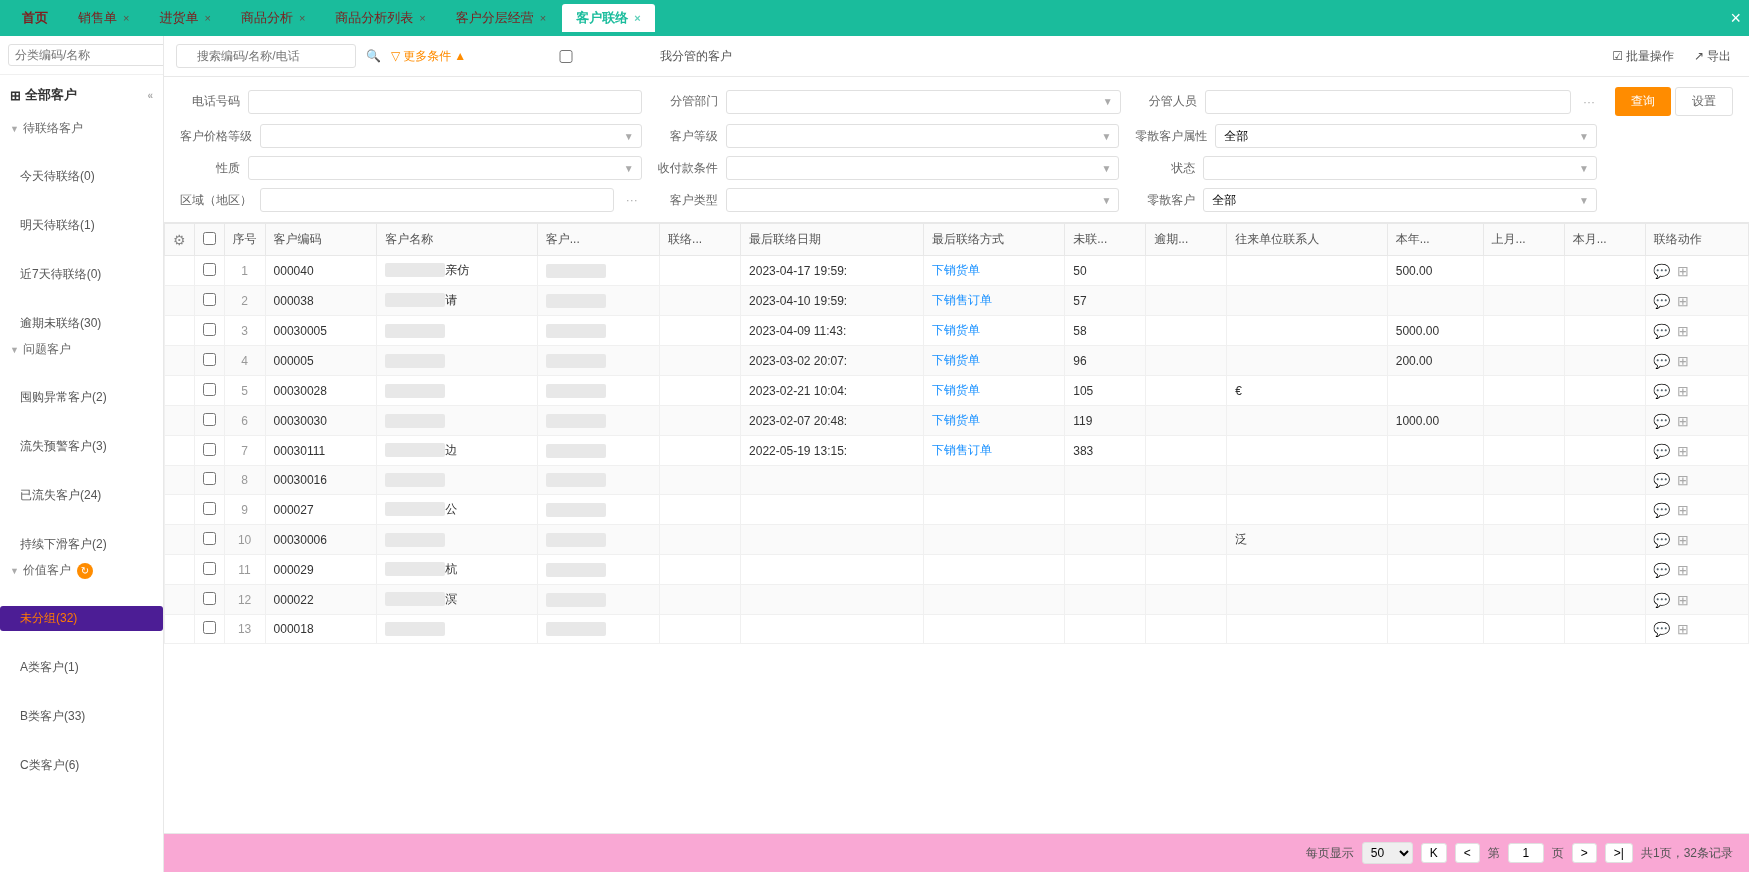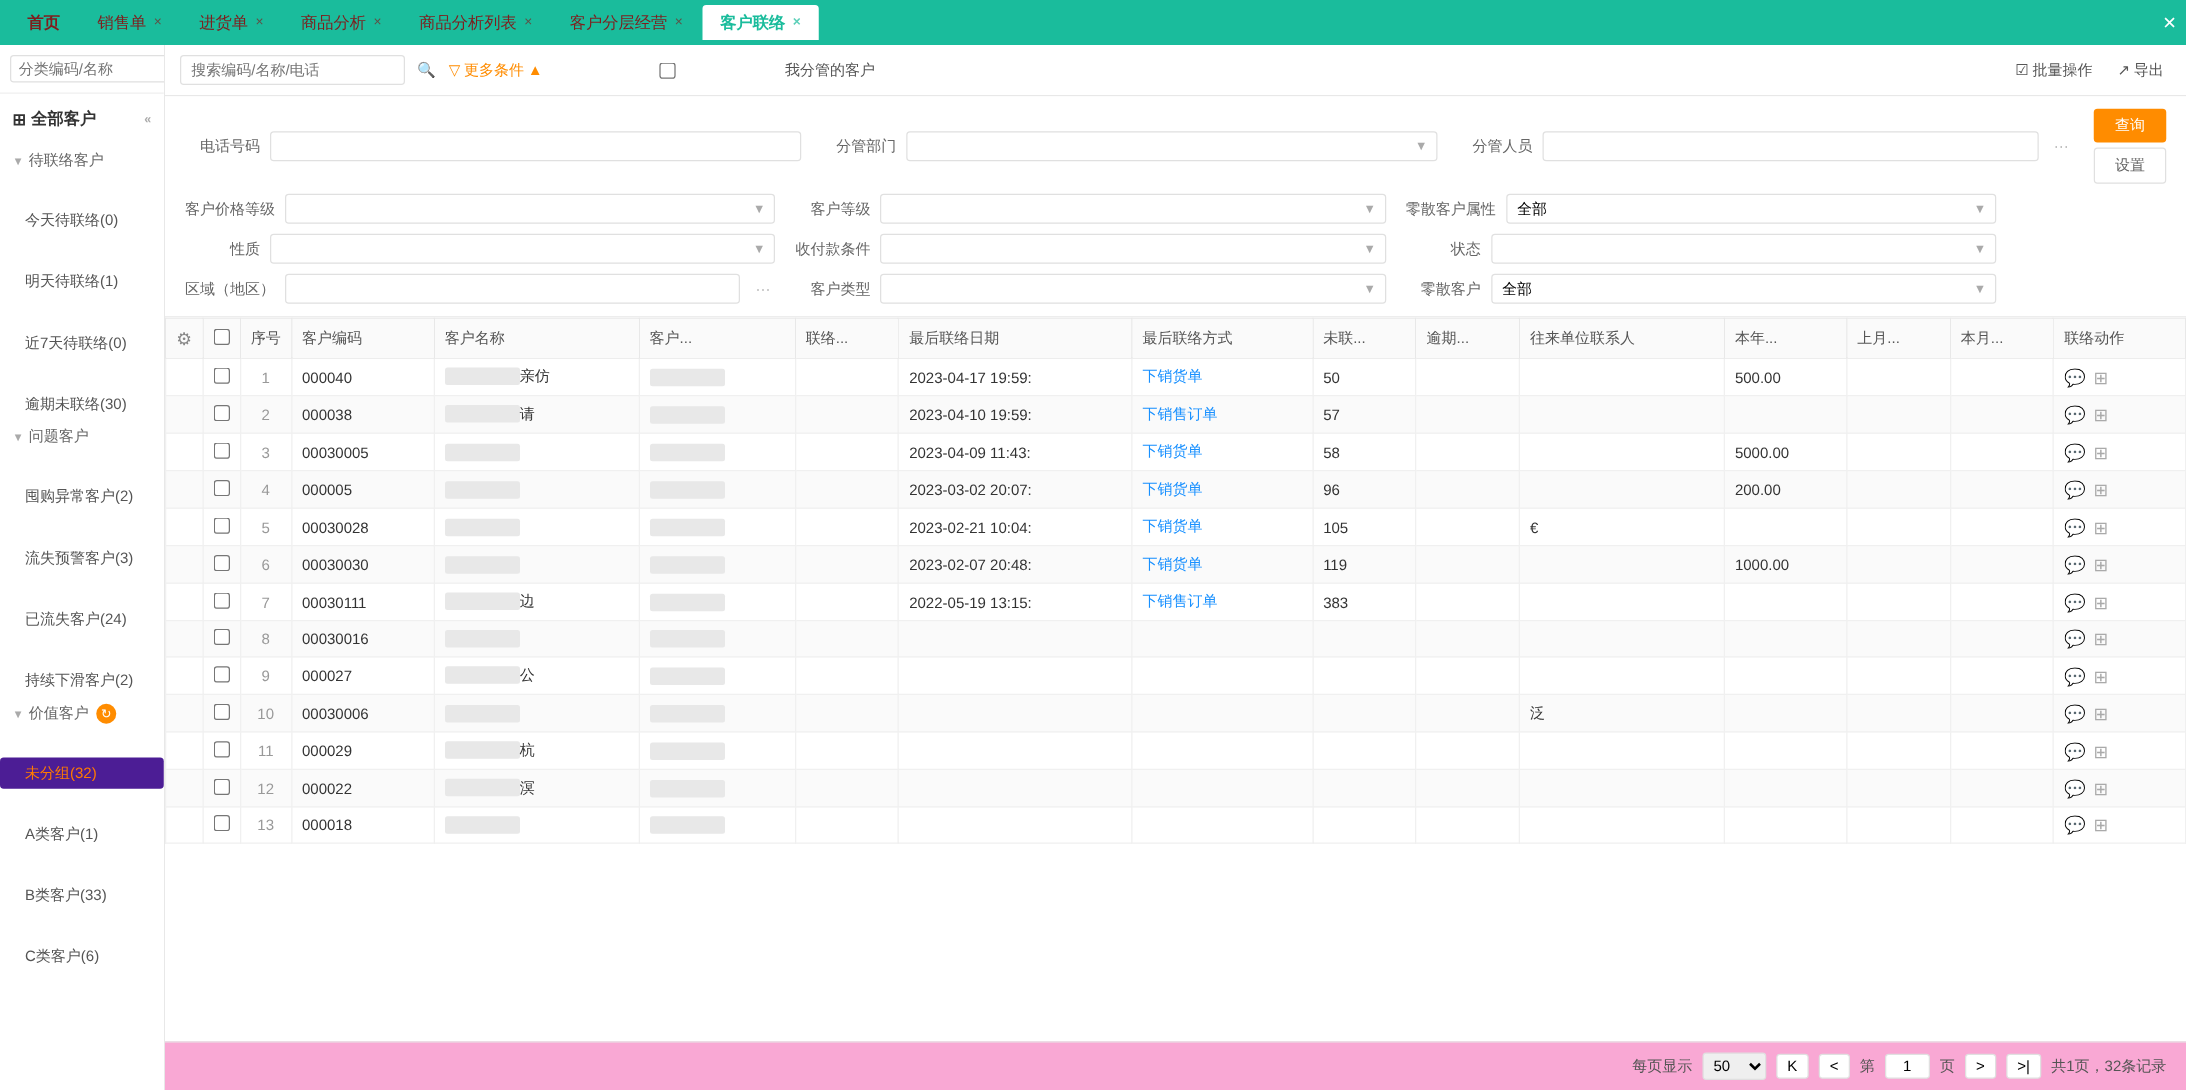--- a/index.html
+++ b/index.html
@@ -18,38 +18,38 @@
     .tab-item.active { background: #fff; color: #1abc9c; font-weight: bold; }
     .tab-item .close-btn { font-size: 11px; opacity: 0.7; cursor: pointer; }
     .tab-item.active .close-btn { color: #1abc9c; }
     .tab-home { font-weight: bold; }
     .tab-bar-right { margin-left: auto; color: #fff; cursor: pointer; font-size: 18px; }
 
     
     .main-layout { display: flex; height: calc(100vh - 36px); }
 
     
-    .sidebar { width: 132px; background: #fff; border-right: 1px solid #e8e8e8; overflow-y: auto; flex-shrink: 0; }
+    .sidebar { width: 164px; background: #fff; border-right: 1px solid #e8e8e8; overflow-y: auto; flex-shrink: 0; }
     .sidebar-search { display: flex; align-items: center; padding: 8px; border-bottom: 1px solid #f0f0f0; gap: 4px; }
     .sidebar-search input { flex: 1; border: 1px solid #e0e0e0; border-radius: 3px; padding: 3px 6px; font-size: 12px; outline: none; }
 
     .sidebar-section { padding: 6px 0; }
     .sidebar-title { display: flex; align-items: center; padding: 5px 10px; font-size: 13px; font-weight: bold; color: #333; cursor: pointer; gap: 4px; }
     .sidebar-title .collapse-icon { font-size: 10px; color: #aaa; margin-left: auto; }
     .sidebar-group-label { padding: 5px 10px 3px 10px; font-size: 12px; color: #666; display: flex; align-items: center; gap: 4px; }
     .sidebar-group-label .arrow { font-size: 9px; color: #aaa; }
     .sidebar-item { padding: 4px 10px 4px 20px; font-size: 12px; color: #555; cursor: pointer; margin-top: 24px; }
     .sidebar-item.active-orange { background: #4c1d95; color: #ff7a00; border-radius: 3px; }
 
     
     .content-area { flex: 1; display: flex; flex-direction: column; overflow: hidden; }
 
     
     .filter-bar { background: #fff; border-bottom: 1px solid #e8e8e8; padding: 8px 12px; display: flex; align-items: center; gap: 10px; }
-    .filter-bar input { border: 1px solid #e0e0e0; border-radius: 3px; padding: 4px 8px; font-size: 12px; width: 180px; outline: none; }
+    .filter-bar input { border: 1px solid #e0e0e0; border-radius: 3px; padding: 4px 20px; font-size: 12px; width: 180px; outline: none; }
     .filter-btn { display: flex; align-items: center; gap: 3px; color: #ff8c00; cursor: pointer; font-size: 12px; }
     .filter-checkbox { display: flex; align-items: center; gap: 4px; font-size: 12px; color: #555; }
 
     
     .advanced-filter { background: #fff; border-bottom: 1px solid #e8e8e8; padding: 10px 16px; }
     .filter-row { display: flex; align-items: center; margin-bottom: 8px; gap: 16px; }
     .filter-row:last-child { margin-bottom: 0; }
     .filter-field { display: flex; align-items: center; gap: 8px; flex: 1; }
     .filter-label { color: #666; font-size: 12px; min-width: 60px; text-align: right; }
     .filter-input { flex: 1; border: 1px solid #e0e0e0; border-radius: 3px; padding: 4px 8px; font-size: 12px; outline: none; }
@@ -194,21 +194,21 @@
           <div class="select-wrapper">
             <select></select>
             <span class="chevron">▼</span>
           </div>
         </div>
         <div class="filter-field">
           <span class="filter-label">分管人员</span>
           <input type="text" class="filter-input" style="">
           <span class="filter-dots">···</span>
         </div>
-        <div style="display:flex;flex-direction:column;gap:4px;">
+        <div style="display:flex;flex-direction:row;gap:4px;">
           <button class="btn-query">查询</button>
           <button class="btn-reset">设置</button>
         </div>
       </div>
       <div class="filter-row">
         <div class="filter-field">
           <span class="filter-label">客户价格等级</span>
           <div class="select-wrapper">
             <select></select>
             <span class="chevron">▼</span>

